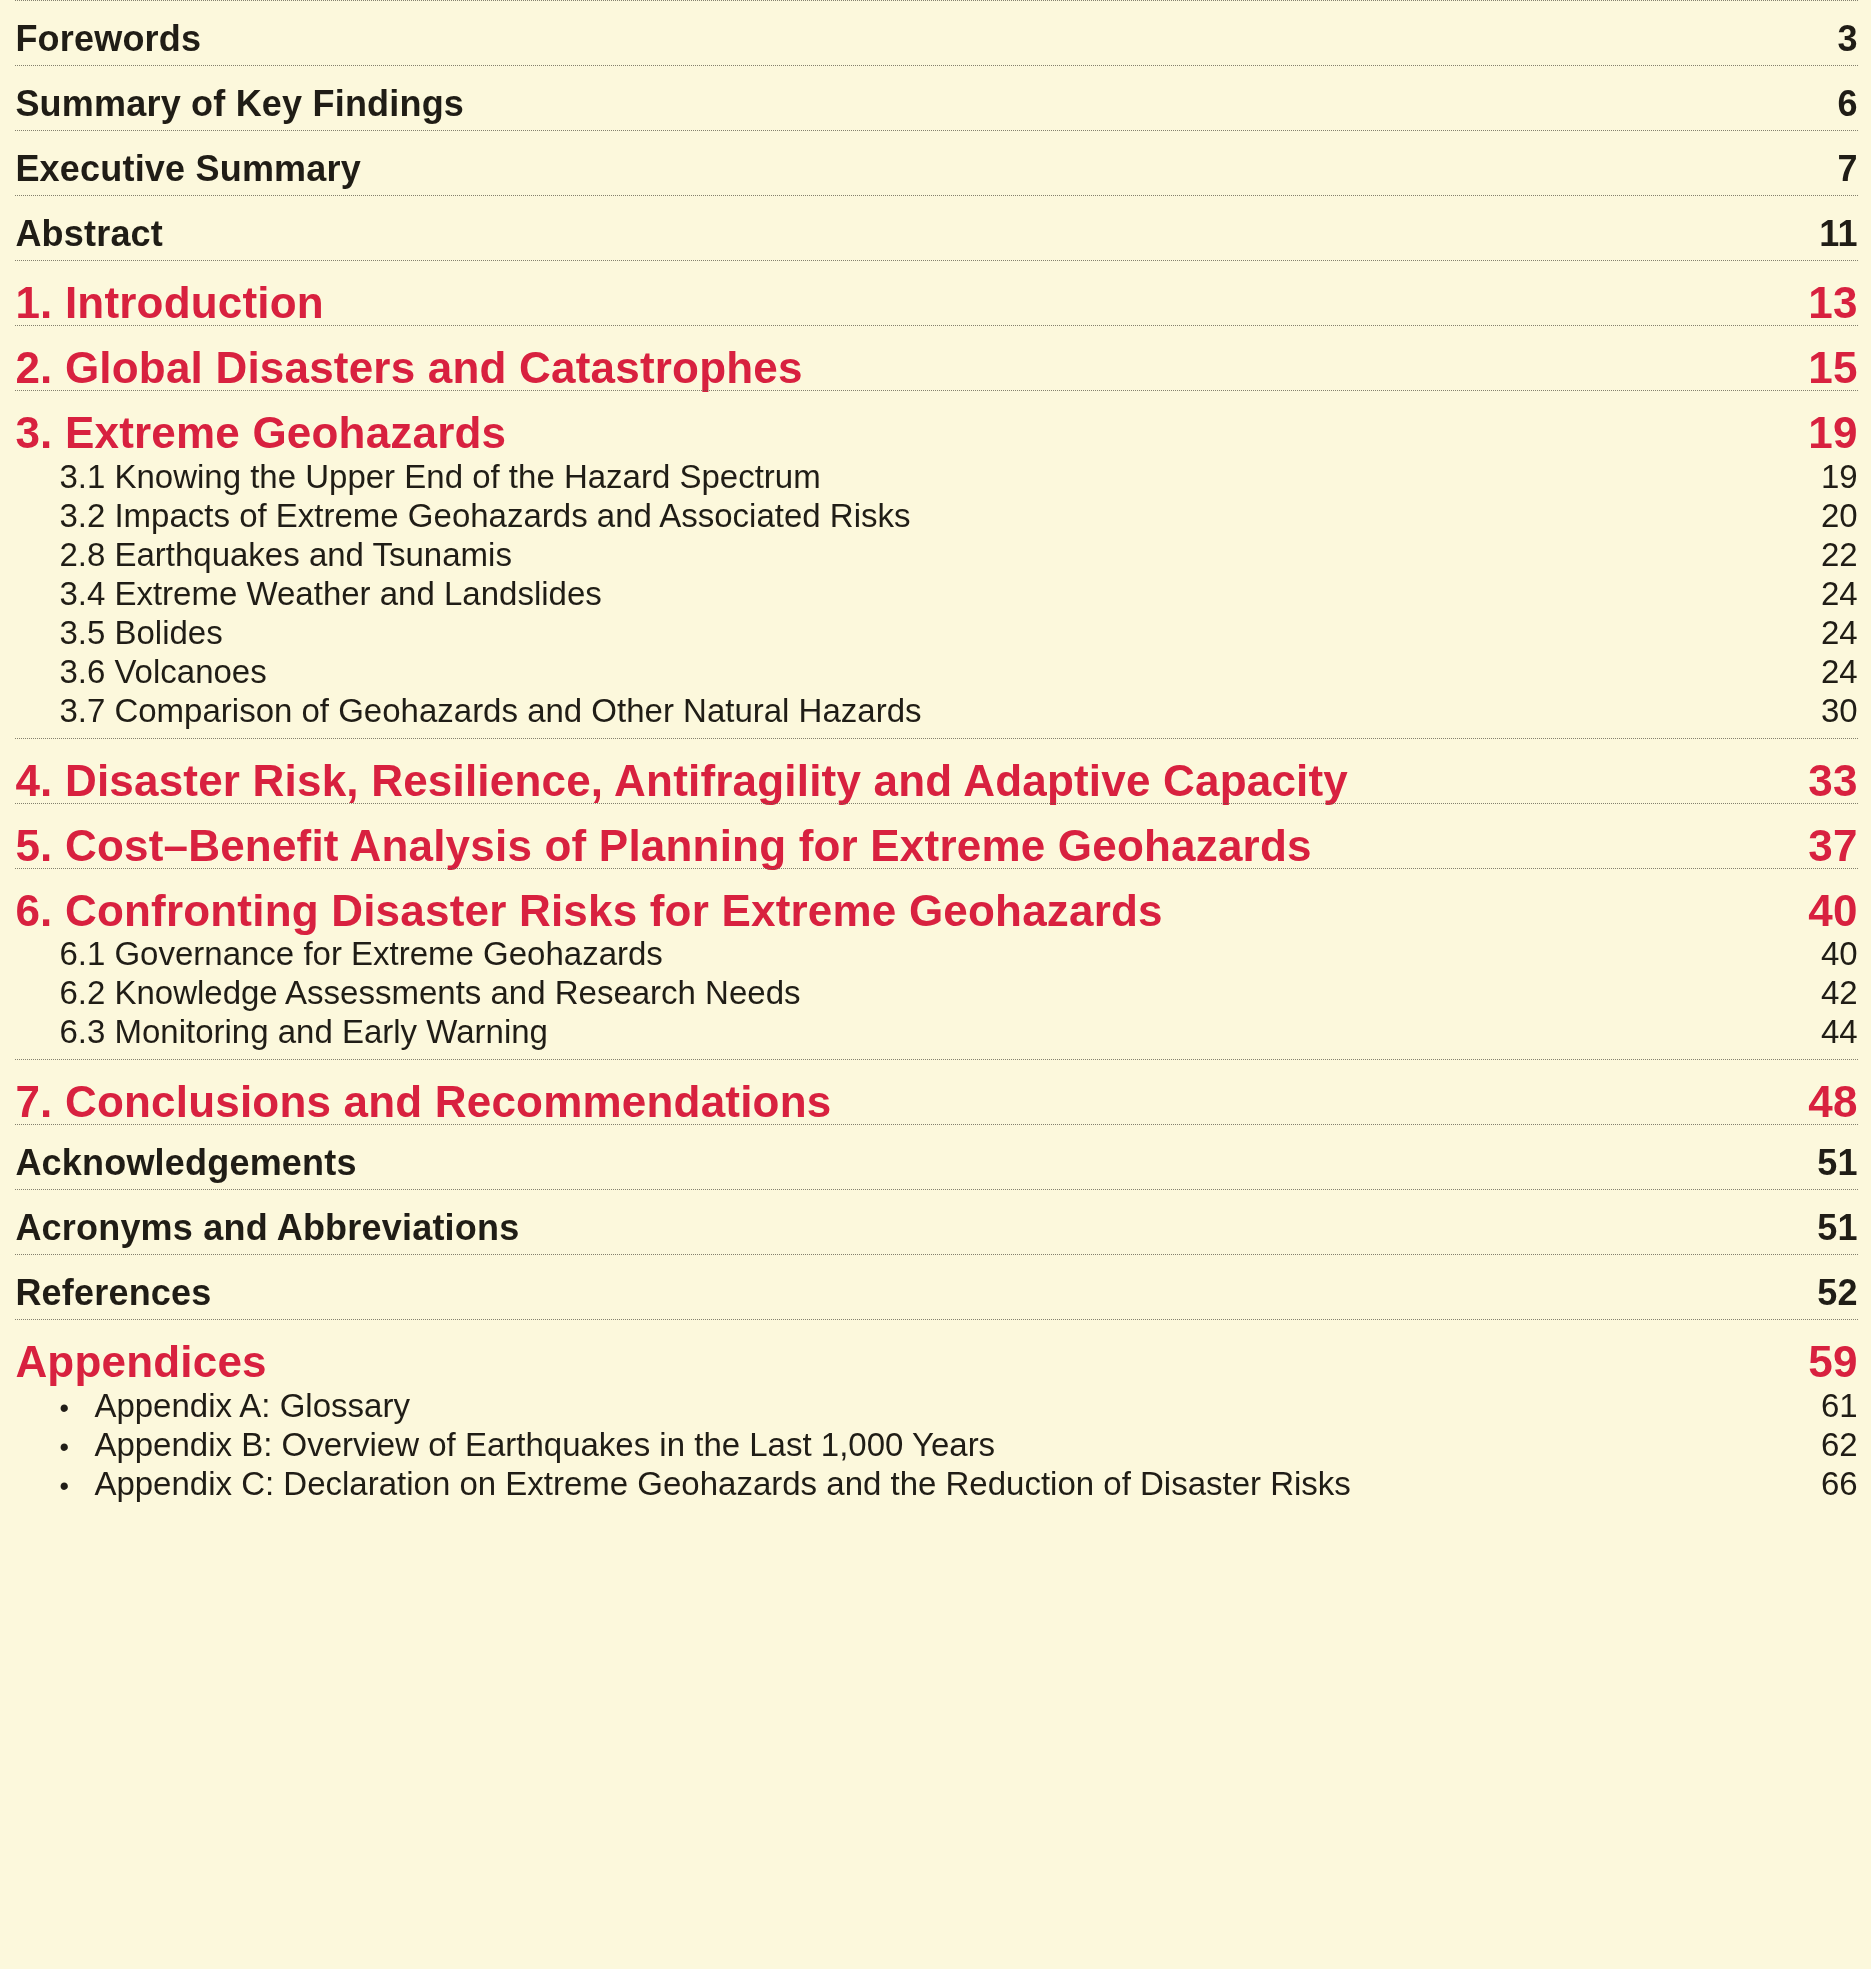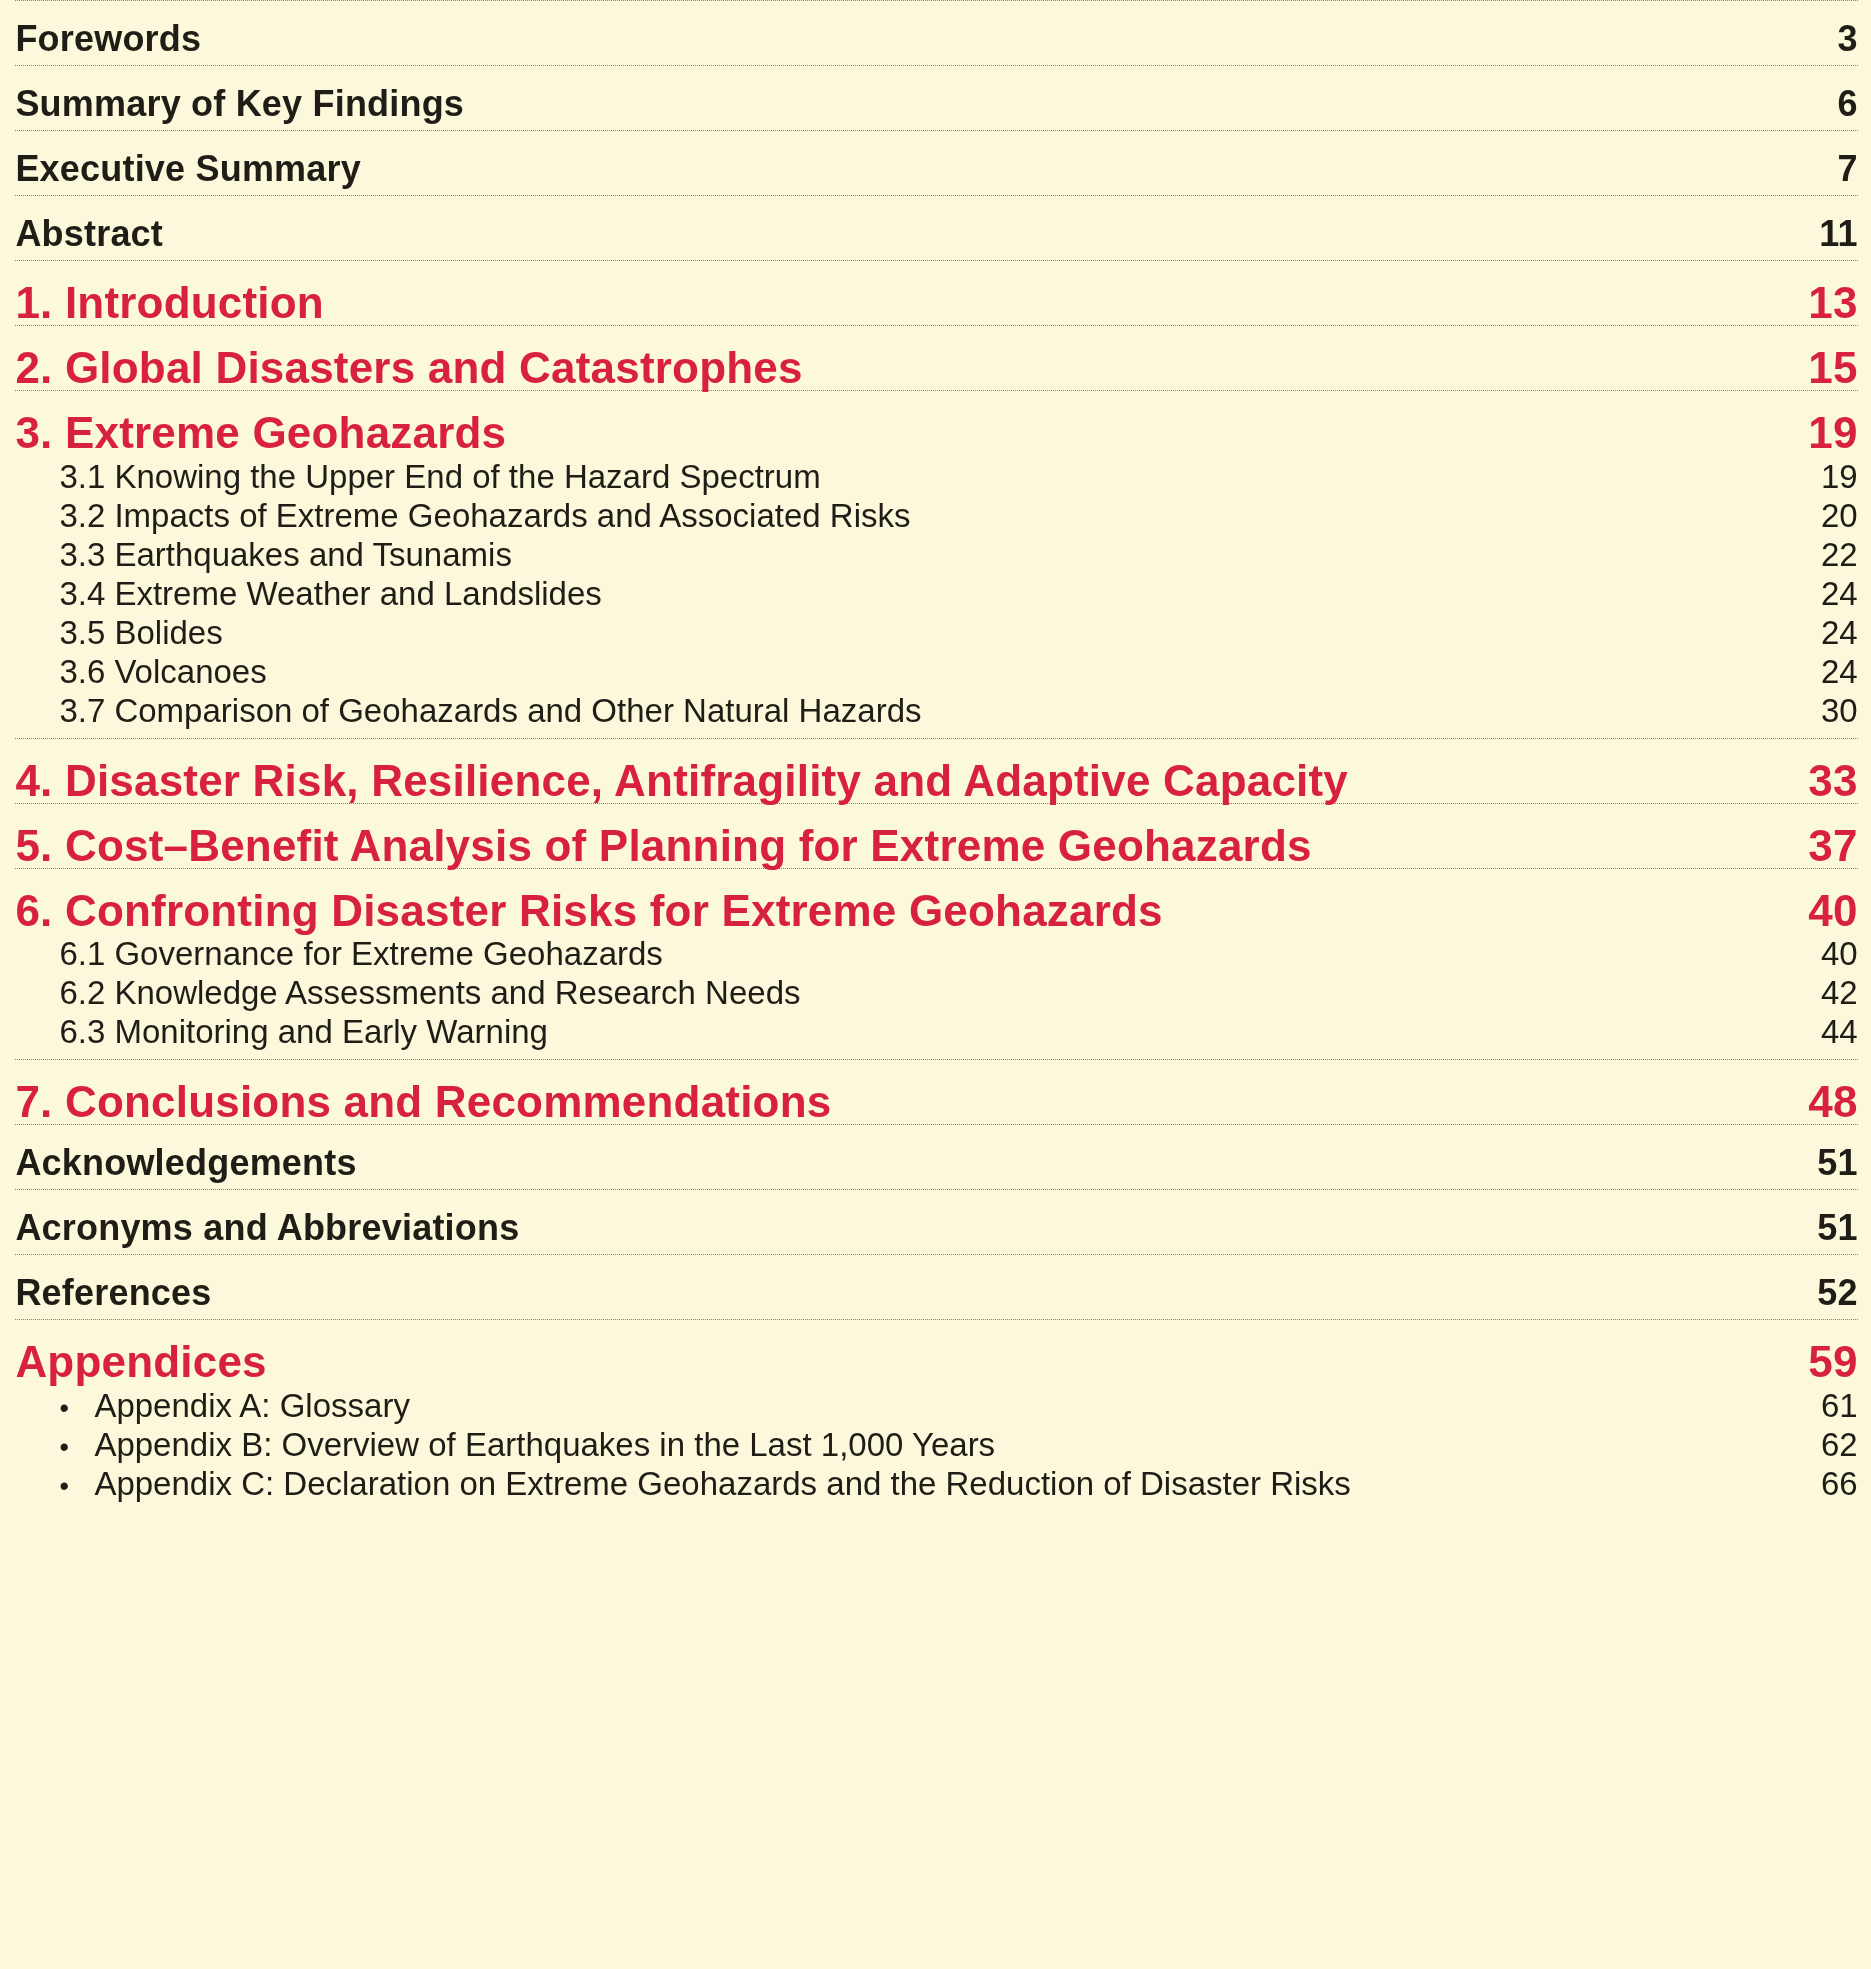--- a/index.html
+++ b/index.html
@@ -160,21 +160,21 @@
     </div>
     <div class="row lvl-sub">
       <div class="label">3.1 Knowing the Upper End of the Hazard Spectrum</div>
       <div class="page">19</div>
     </div>
     <div class="row lvl-sub">
       <div class="label">3.2 Impacts of Extreme Geohazards and Associated Risks</div>
       <div class="page">20</div>
     </div>
     <div class="row lvl-sub">
-      <div class="label">3.3 Earthquakes and Tsunamis</div>
+      <div class="label">2.8 Earthquakes and Tsunamis</div>
       <div class="page">22</div>
     </div>
     <div class="row lvl-sub">
       <div class="label">3.4 Extreme Weather and Landslides</div>
       <div class="page">24</div>
     </div>
     <div class="row lvl-sub">
       <div class="label">3.5 Bolides</div>
       <div class="page">24</div>
     </div>

